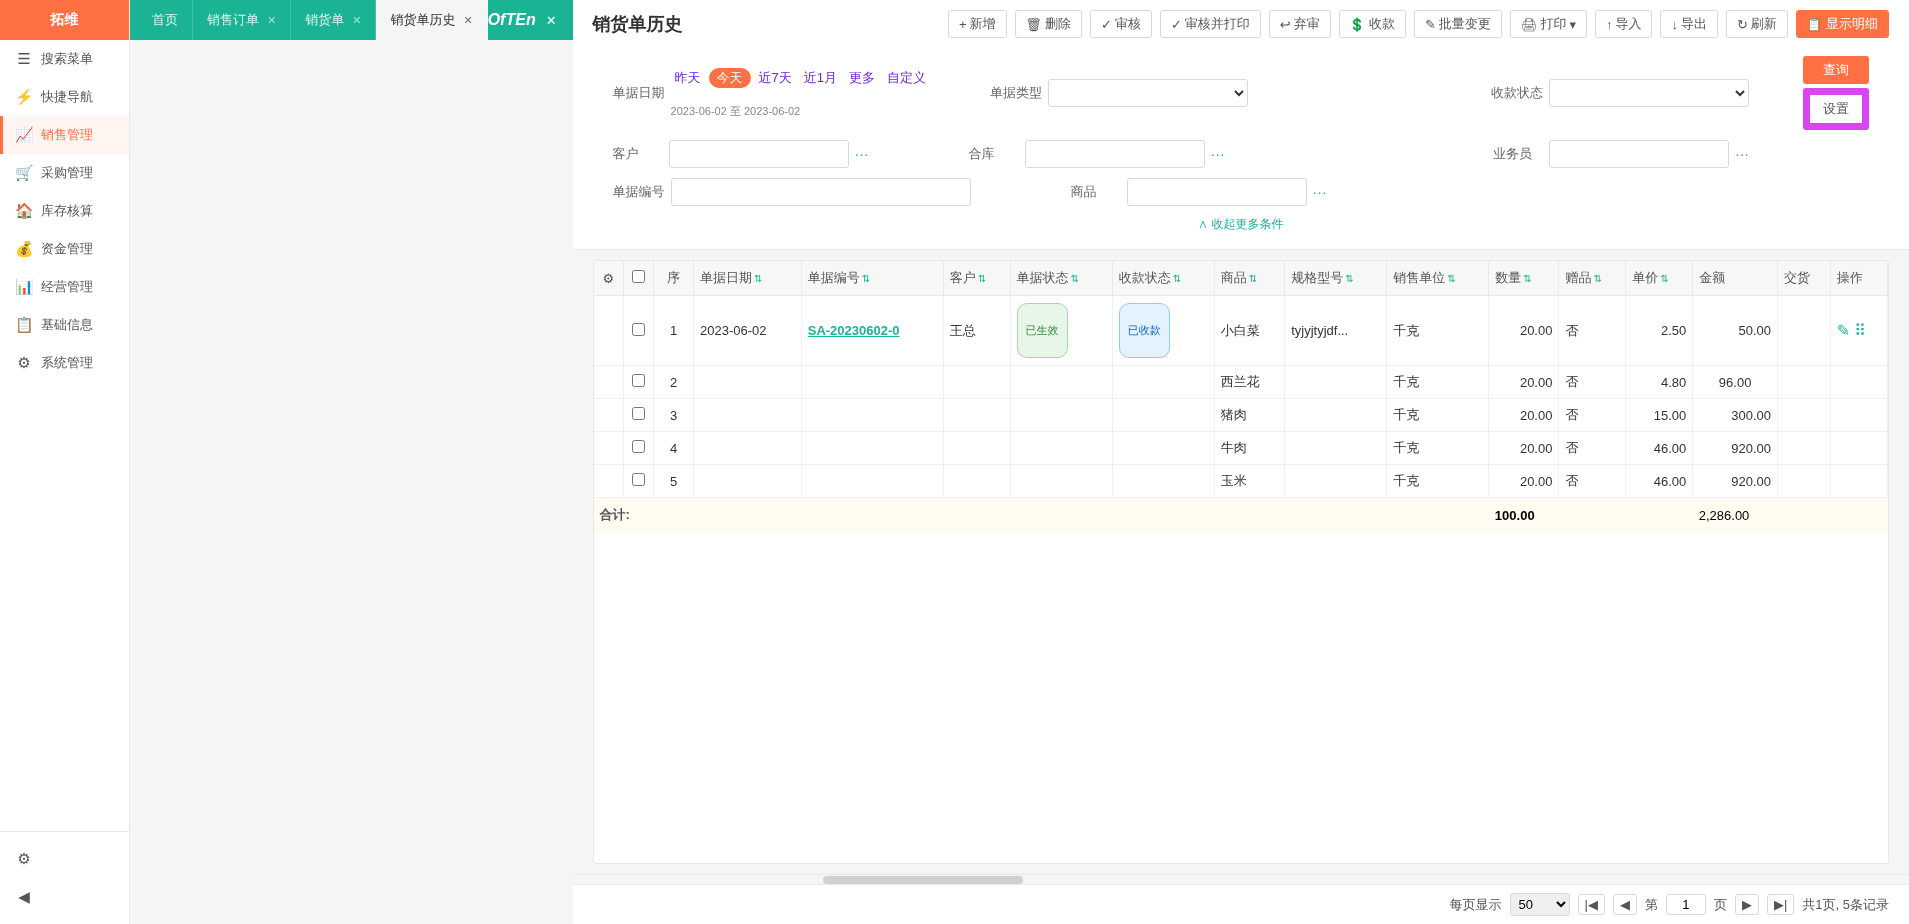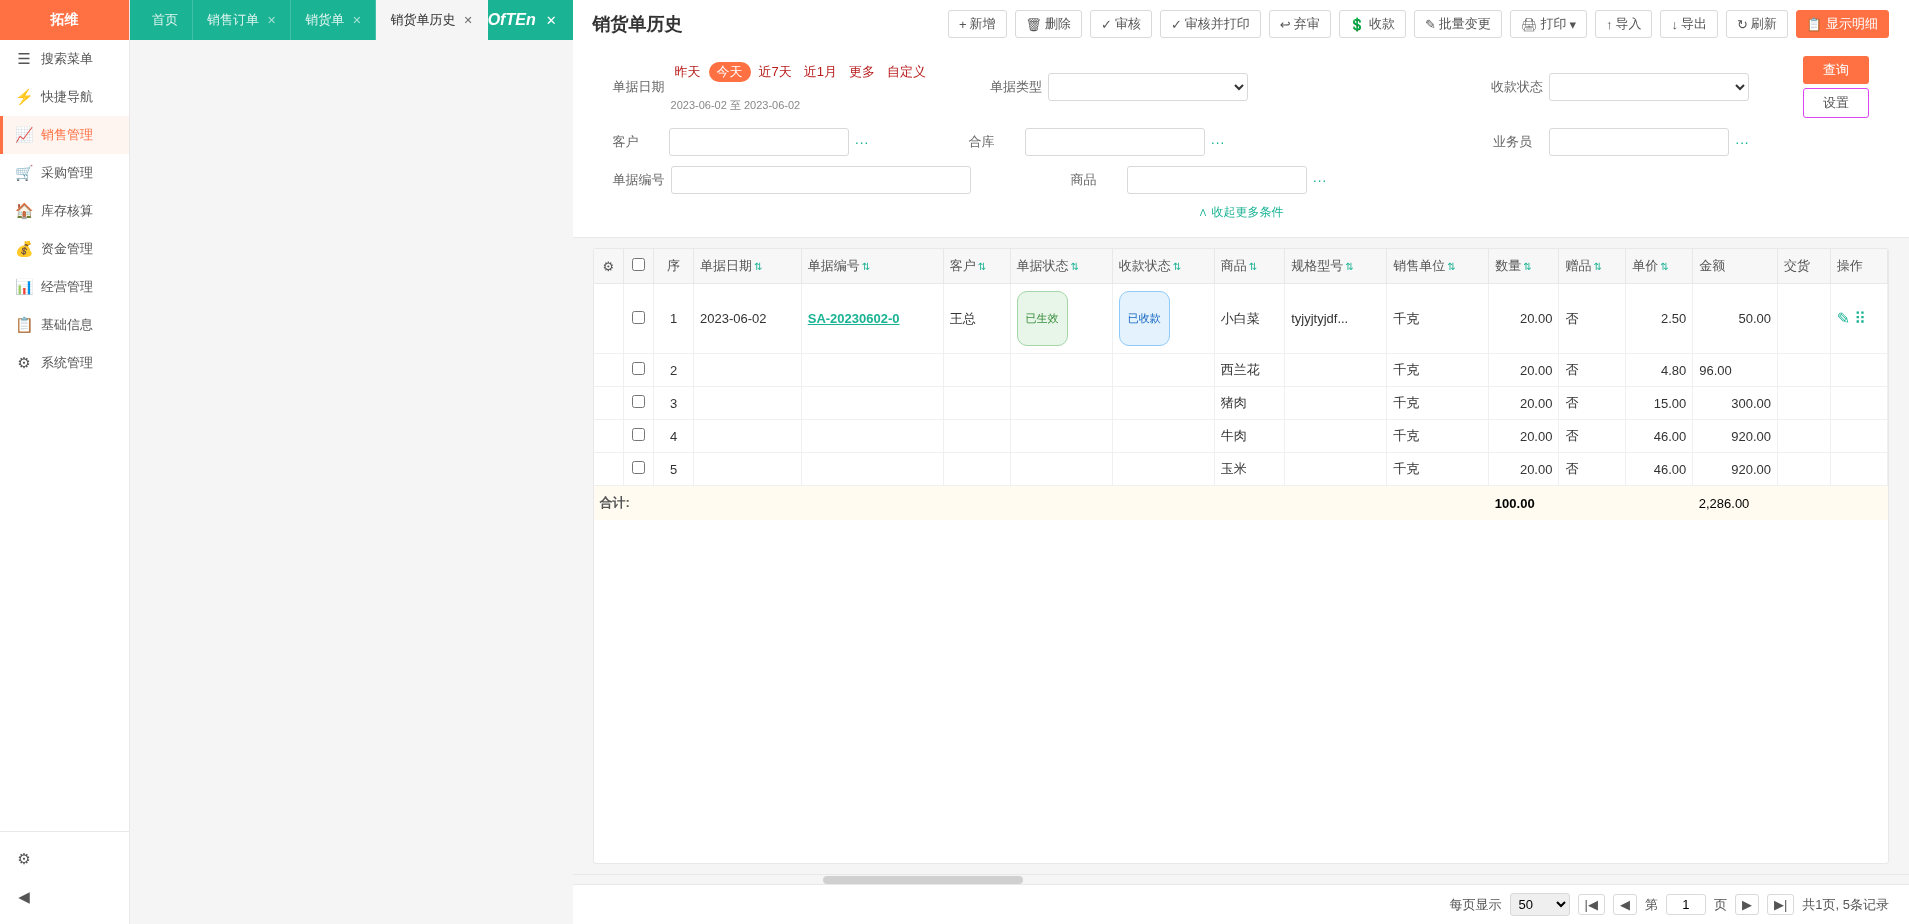--- a/index.html
+++ b/index.html
@@ -183,21 +183,21 @@
       font-size: 14px;
     }
     .date-shortcuts {
       display: flex;
       gap: 4px;
       align-items: center;
       font-size: 12px;
     }
     .date-shortcut {
       cursor: pointer;
-      color: #b91c1c;
+      color: #6d28d9;
       padding: 1px 4px;
       border-radius: 2px;
     }
     .date-shortcut.active {
       background: #ff7043;
       color: #fff;
       border-radius: 10px;
       padding: 1px 8px;
     }
     .date-range {
@@ -316,21 +316,21 @@
       color: #fff;
       border: none;
       border-radius: 3px;
       padding: 5px 20px;
       cursor: pointer;
       font-size: 13px;
     }
     .set-btn {
       background: #fff;
       color: #555;
-      border: 1px solid #d946ef;
+      border: 7px solid #d946ef;
       border-radius: 3px;
       padding: 5px 12px;
       cursor: pointer;
       font-size: 13px;
     }
     .query-set-group {
       display: flex;
       flex-direction: column;
       gap: 4px;
       padding-left: 34px;
@@ -606,21 +606,21 @@
       <td></td>
       <td></td>
       <td></td>
       <td></td>
       <td>西兰花</td>
       <td></td>
       <td>千克</td>
       <td style="text-align:right;">20.00</td>
       <td>否</td>
       <td style="text-align:right;">4.80</td>
-      <td style="text-align:left;">96.00</td>
+      <td style="text-align:center;">96.00</td>
       <td></td>
       <td>
         
       </td>
     </tr>
             <tr>
       <td class="col-settings"></td>
       <td class="col-check"><input type="checkbox" style=""></td>
       <td class="col-no">3</td>
       <td></td>

